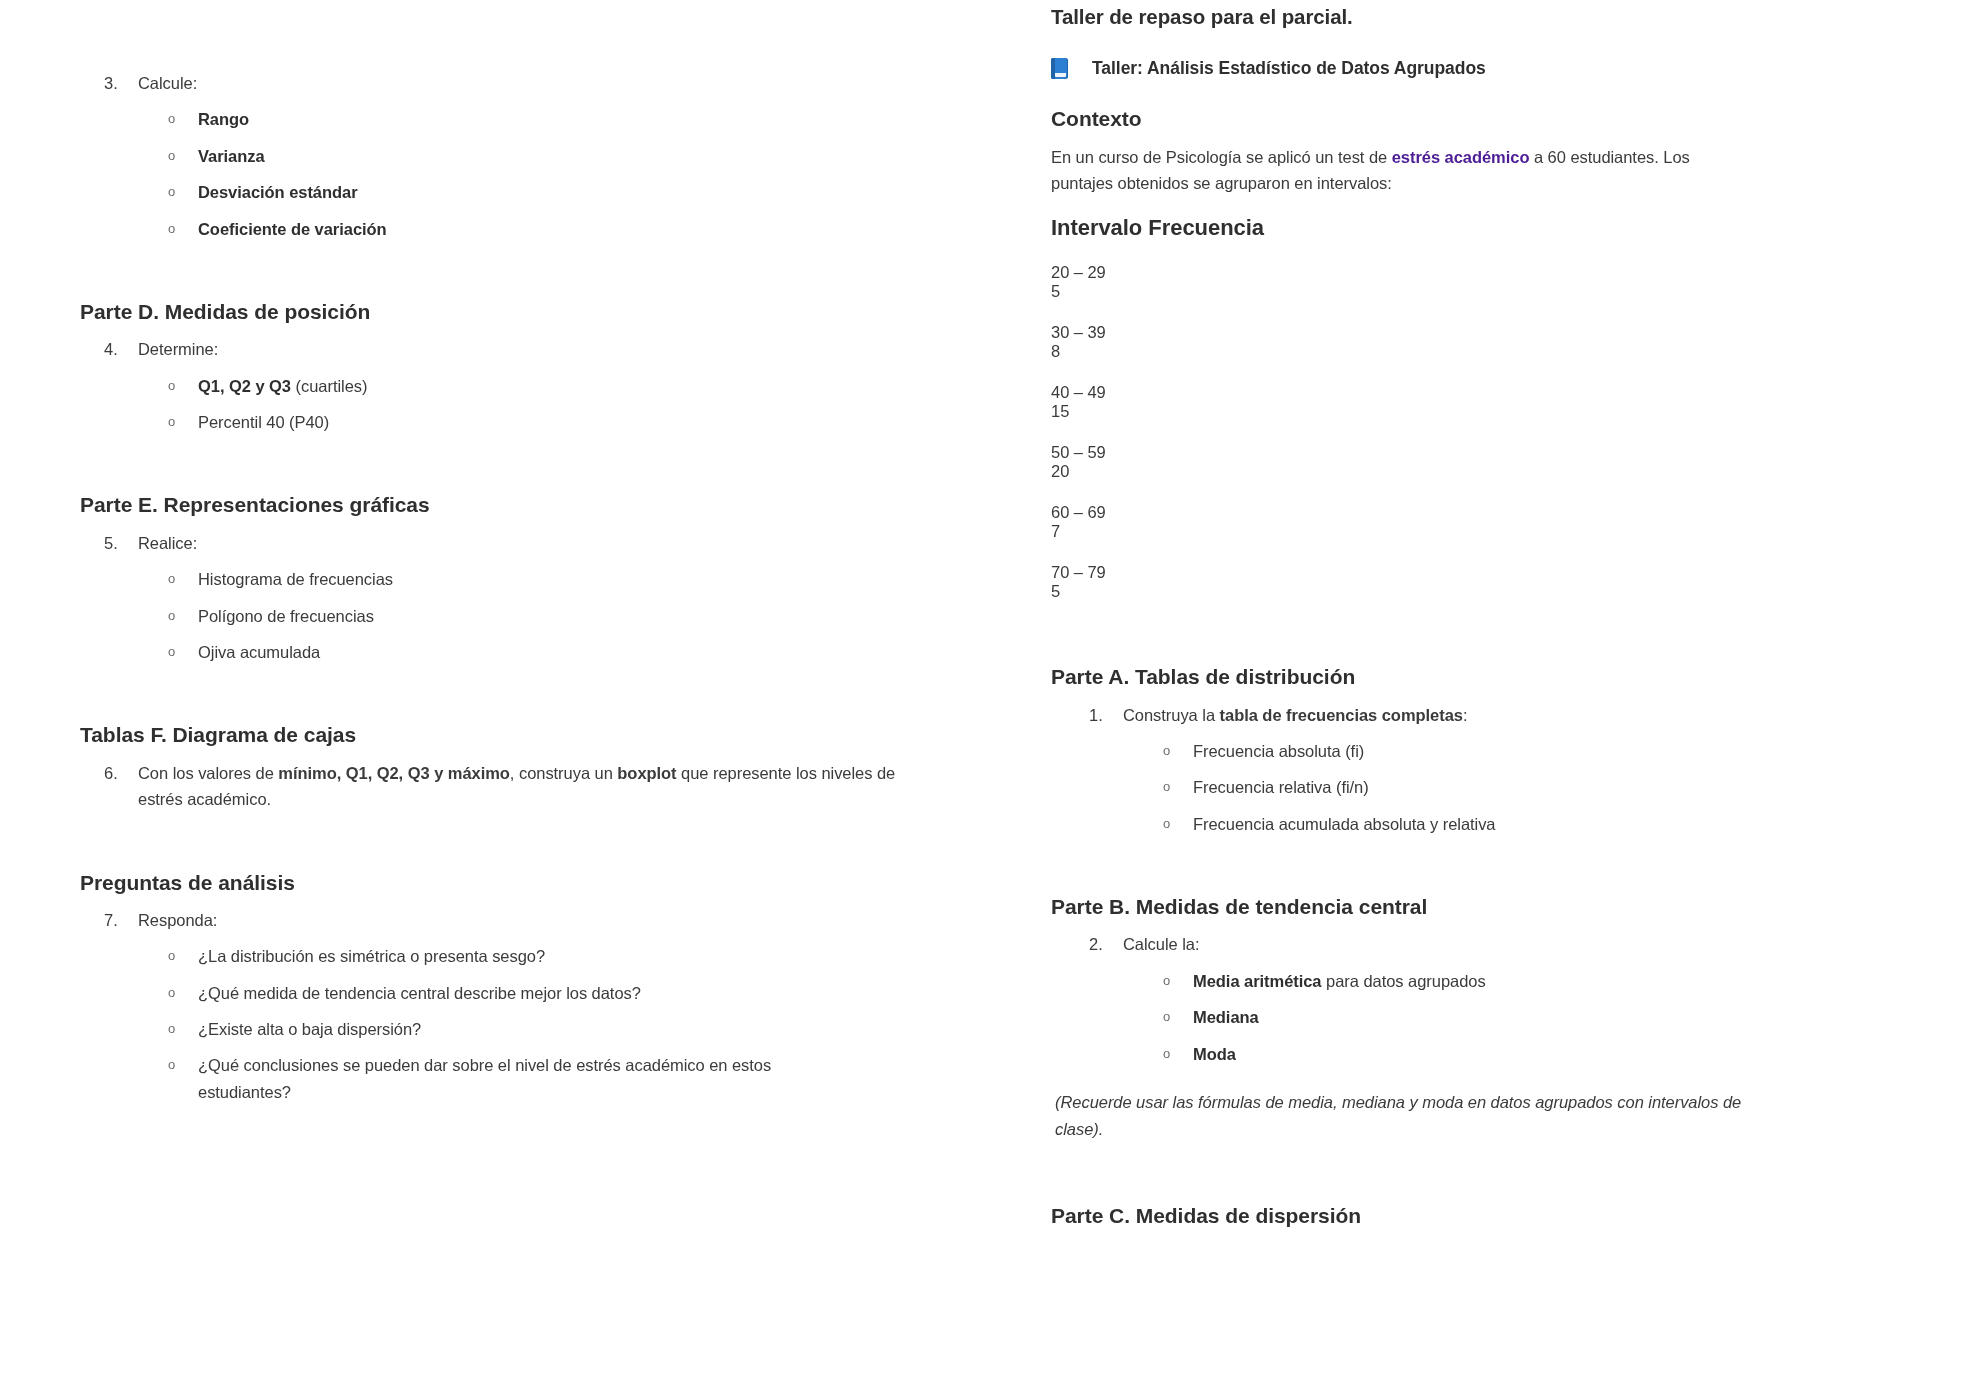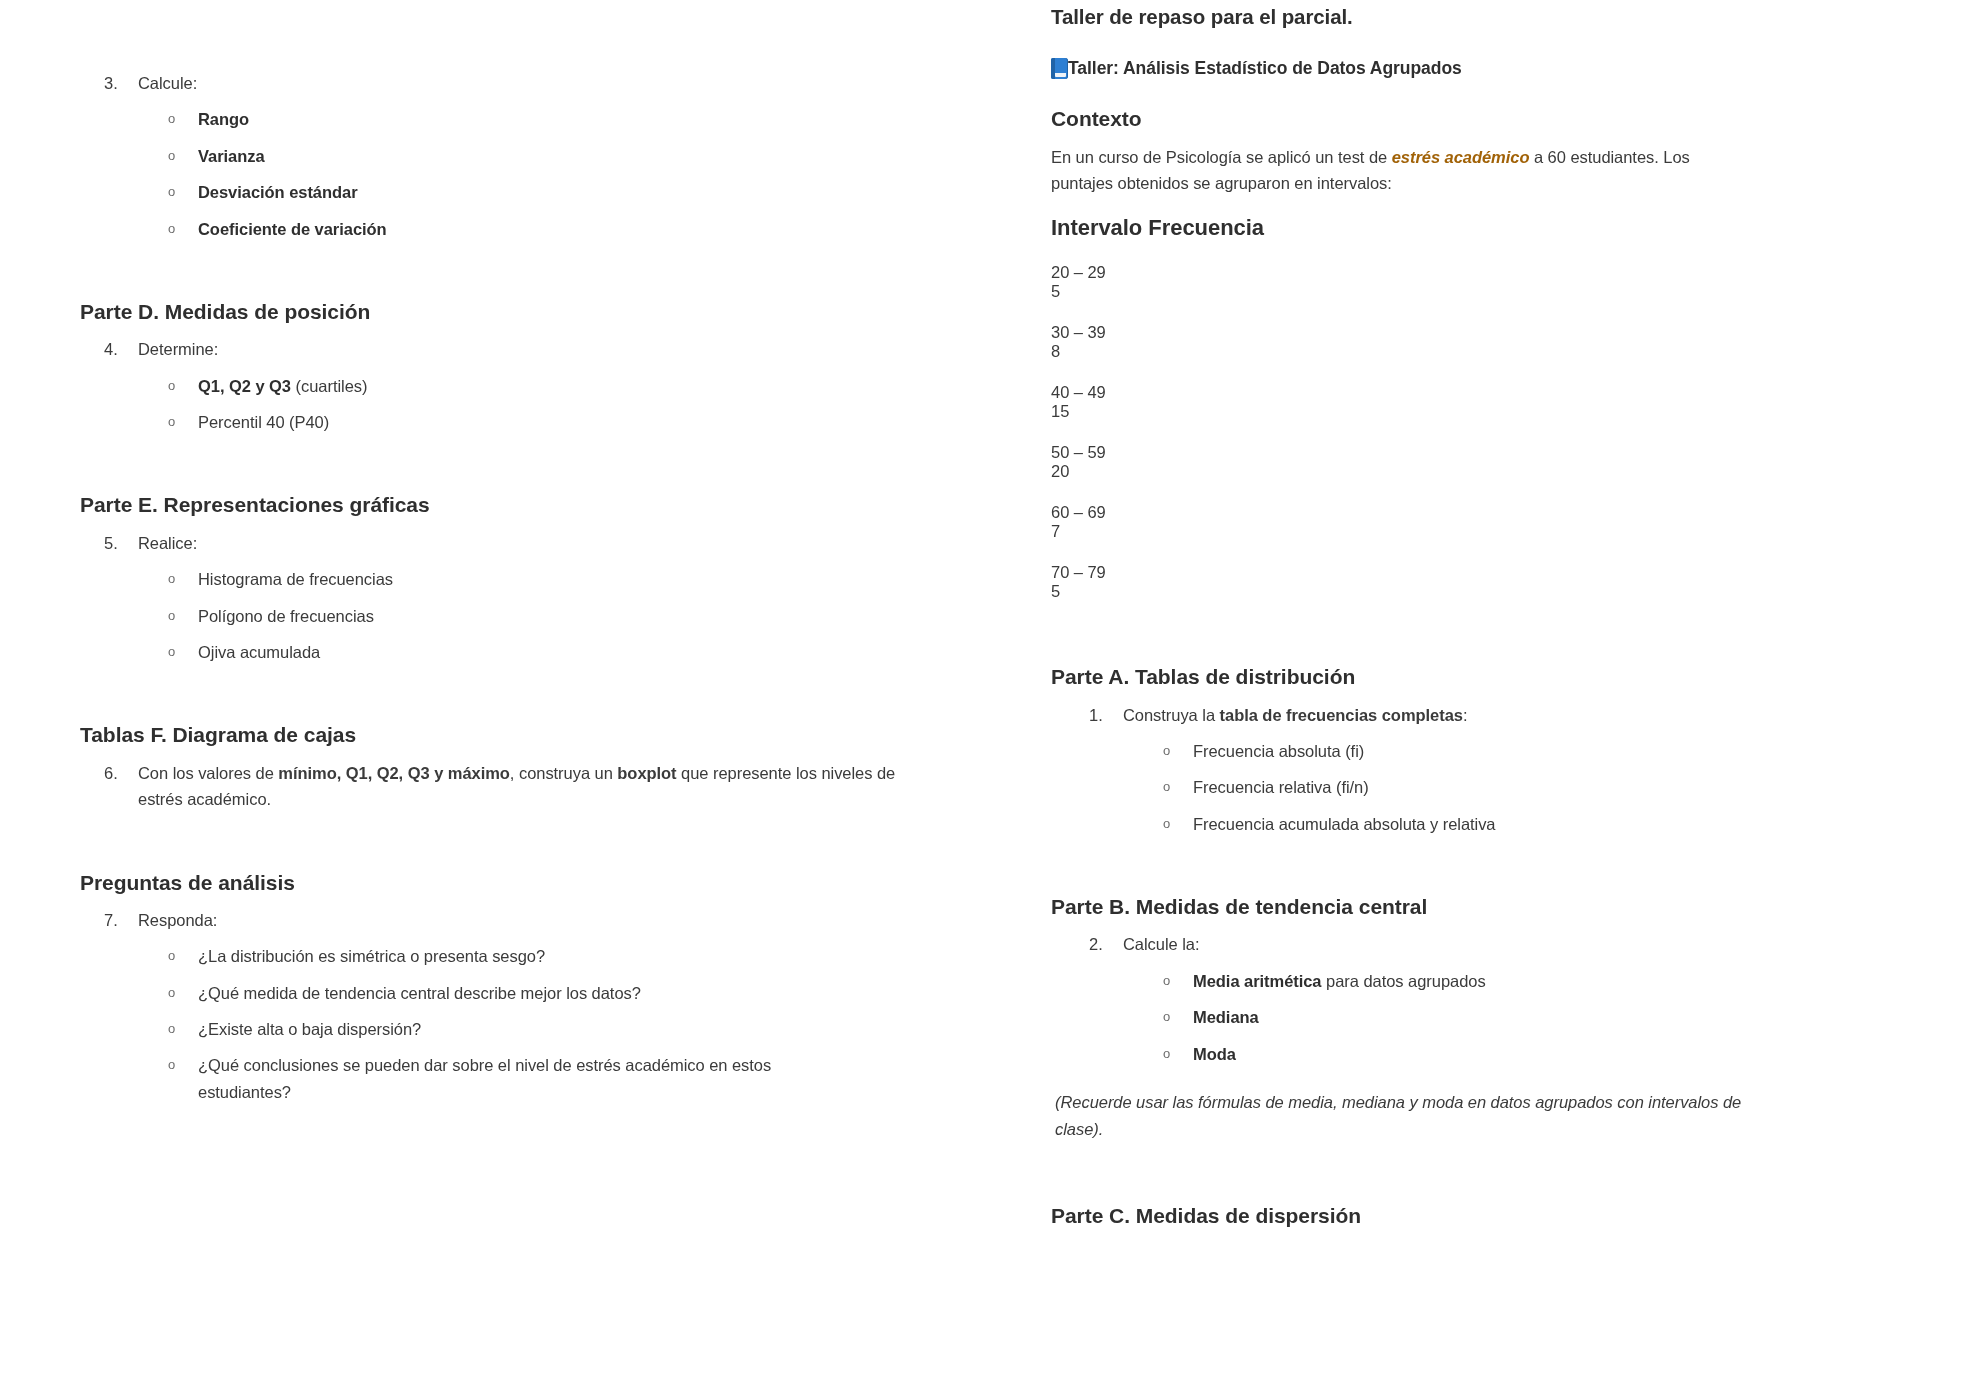--- a/index.html
+++ b/index.html
@@ -42,21 +42,21 @@
     font-size: 20.5px;
     font-weight: bold;
     color: #2f2f2f;
     letter-spacing: -0.1px;
     margin: 0 0 26px 0;
     line-height: 1.3;
   }
   .subtitle-row {
     display: flex;
     align-items: flex-start;
-    gap: 0;
+    gap: 24px;
     margin: 0 0 26px 0;
   }
   .subtitle-text {
     font-size: 17.5px;
     font-weight: bold;
     color: #2f2f2f;
     line-height: 1.3;
     letter-spacing: -0.05px;
   }
   .book-icon {
@@ -97,21 +97,21 @@
     line-height: 1.35;
     letter-spacing: -0.05px;
   }
   .body-text {
     font-size: 16.5px;
     line-height: 1.62;
     color: #3b3b3b;
     margin: 0;
     letter-spacing: -0.05px;
   }
-  .body-text b, .section-heading b { font-weight: bold; color: #a16207; font-style: italic; }
+  .body-text b, .section-heading b { font-weight: bold; color: #4c1d95; }
 
   .note-italic {
     font-size: 16.5px;
     font-style: italic;
     line-height: 1.62;
     color: #3b3b3b;
     margin: 4px;
     letter-spacing: -0.05px;
   }
 

